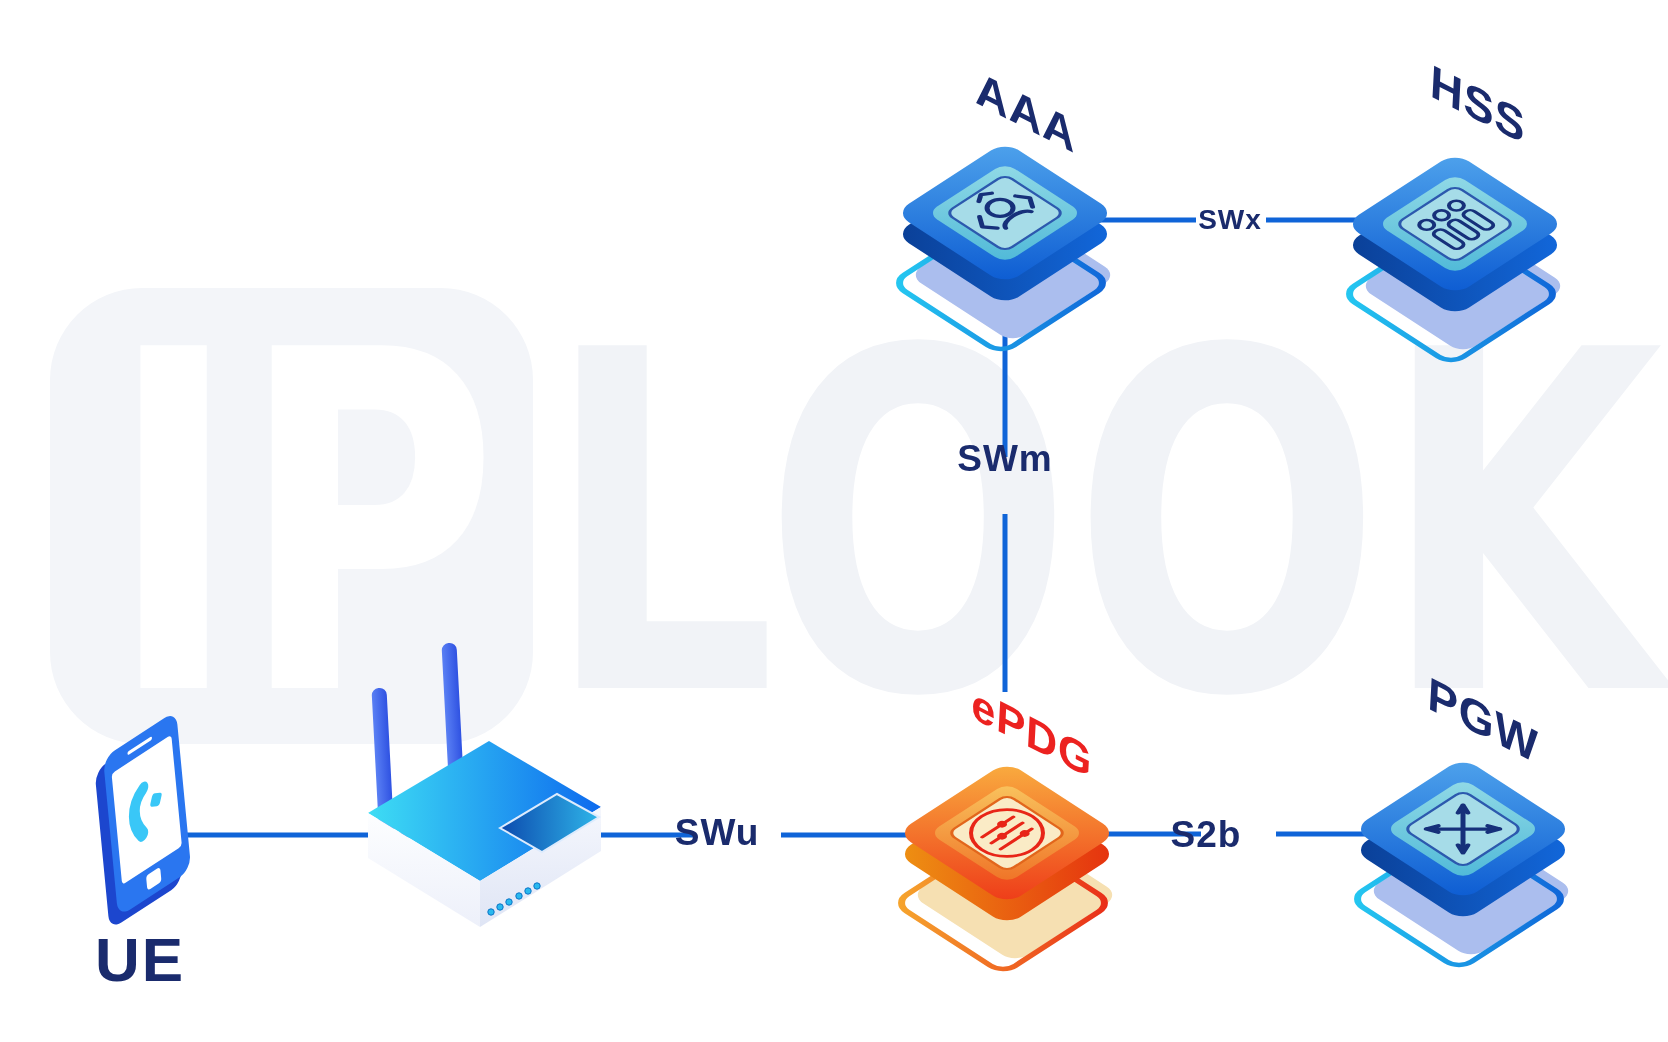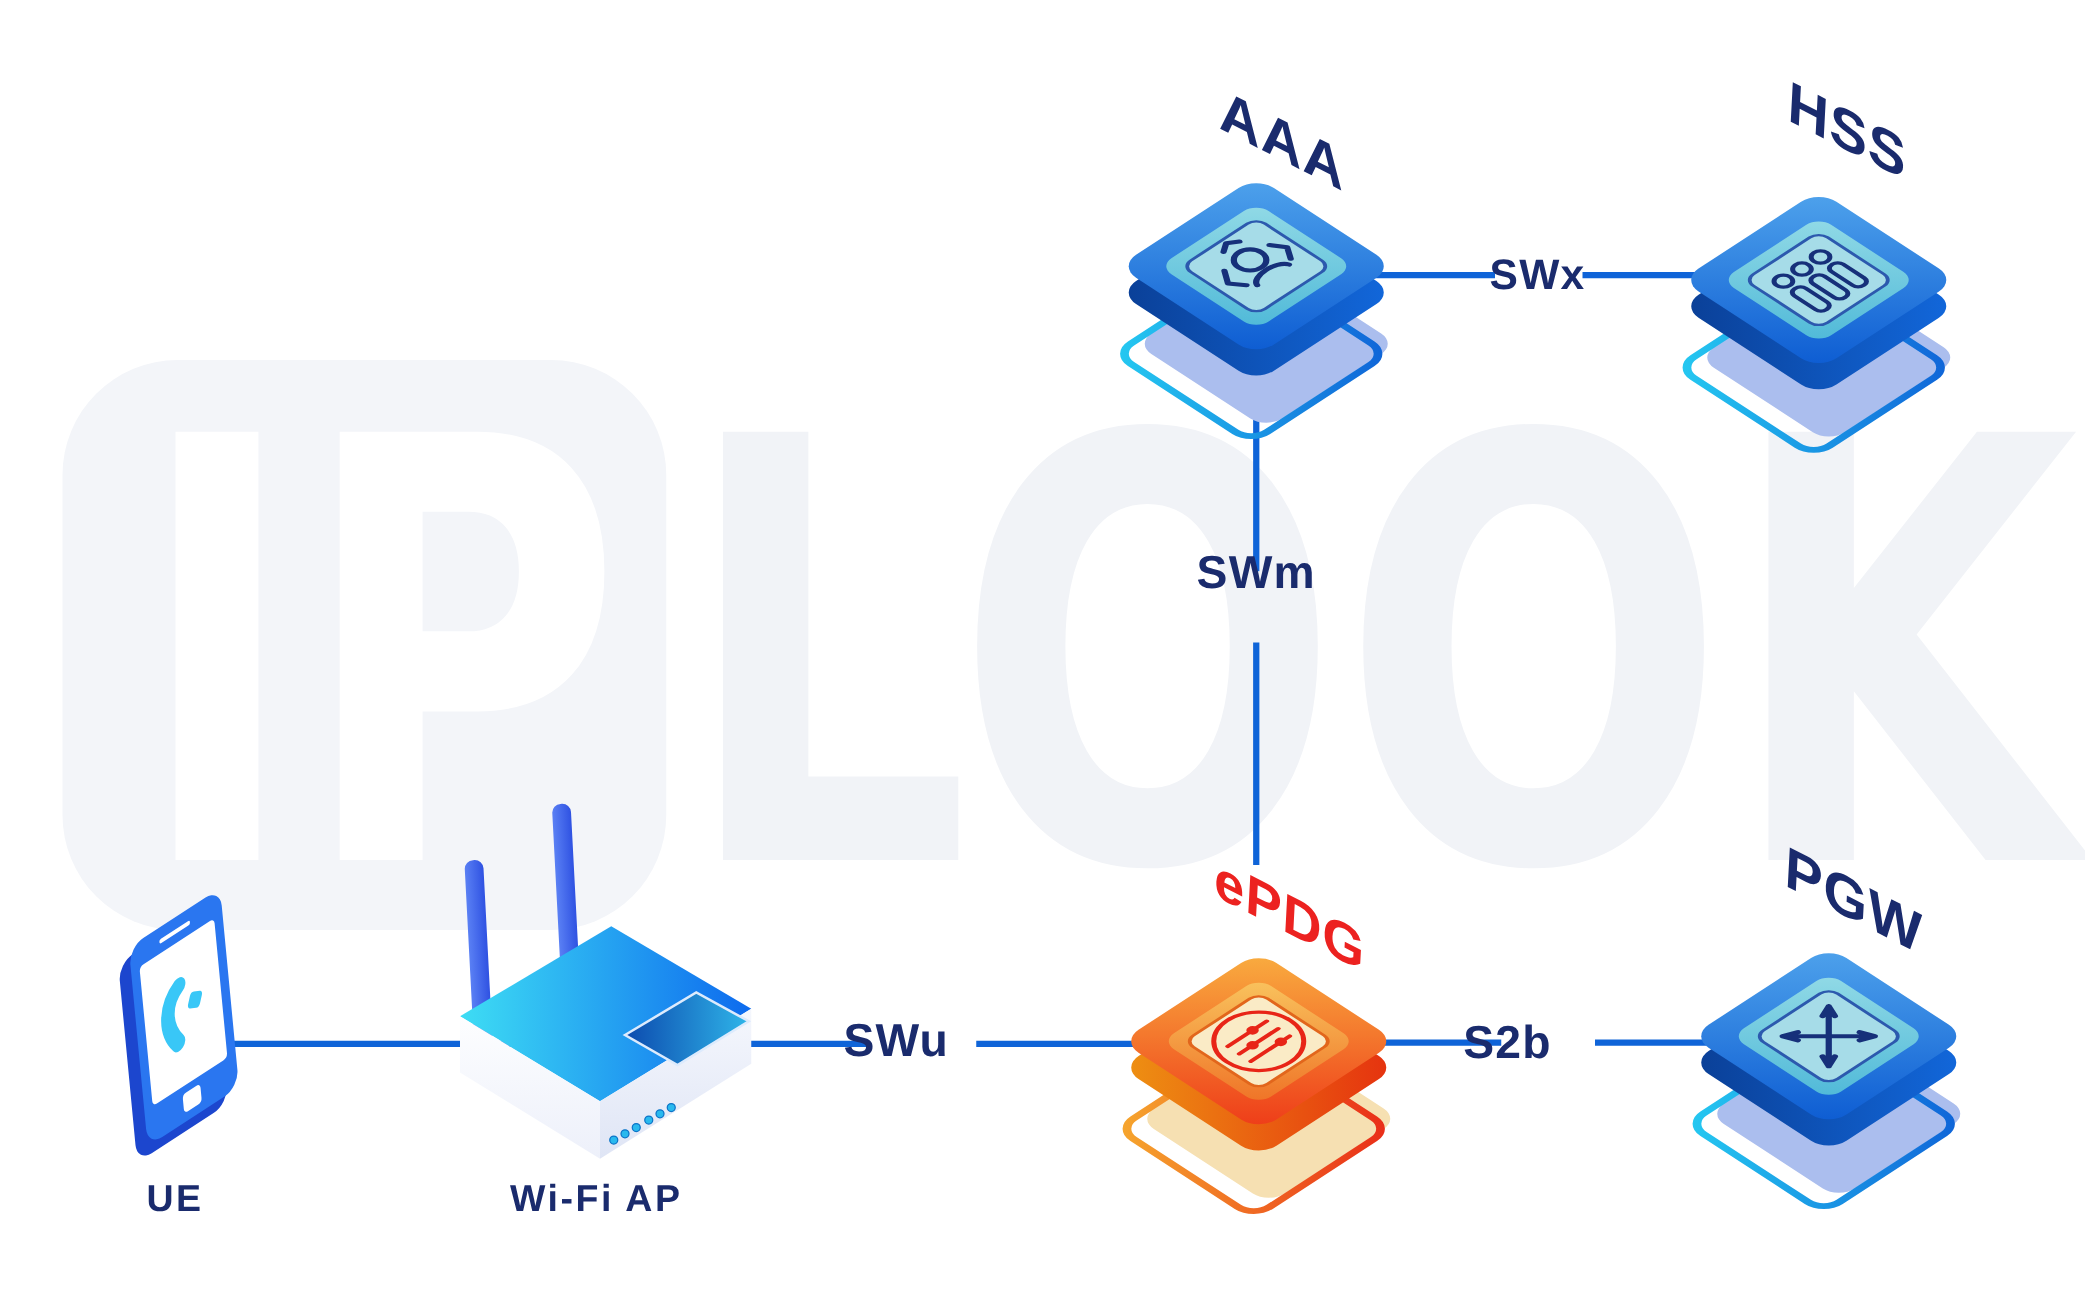--- a/index.html
+++ b/index.html
@@ -16,21 +16,21 @@
     font-family:"Liberation Sans",sans-serif;
     font-weight:bold;
     color:#1A2B6D;
     white-space:nowrap;
     transform:translate(-50%,-50%);
     line-height:1;
   }
   .label.iso{transform:translate(-50%,-50%) rotate(3deg) skewY(24deg);}
   .node-label{font-size:46px;letter-spacing:1px;}
   .link-label{font-size:37px;letter-spacing:1px;}
-  .device-label{font-size:30px;letter-spacing:2px;}
+  .device-label{font-size:62px;letter-spacing:2px;}
   .red{color:#EC2220;}
 </style>
 </head>
 <body>
 
 <div class="canvas">
 
   <svg class="diagram-svg" width="1668" height="1042" viewBox="0 0 1668 1042">
     <defs>
       <linearGradient id="lgFaceB" x1="0" y1="0" x2="1" y2="1">
@@ -228,21 +228,20 @@
           <circle cx="537" cy="886" r="3.2"></circle>
       </g>
     </g>
   </svg>
 
   <div class="label iso node-label" style="left:1026px;top:112px">AAA</div>
   <div class="label iso node-label" style="left:1478px;top:104px">HSS</div>
   <div class="label iso node-label" style="left:1483px;top:720px">PGW</div>
   <div class="label iso node-label red" style="left:1032px;top:733px;font-size:44px">ePDG</div>
 
-  <div class="label link-label" style="left:1230px;top:220px;font-size:34px">SWx</div>
+  <div class="label link-label" style="left:1230px;top:220px;font-size:28px">SWx</div>
   <div class="label link-label" style="left:1005px;top:458px">SWm</div>
   <div class="label link-label" style="left:717px;top:832px">SWu</div>
   <div class="label link-label" style="left:1206px;top:834px">S2b</div>
 
   <div class="label device-label" style="left:140px;top:960px">UE</div>
-  <div class="label device-label" style="left:477px;top:960px">Wi-Fi AP</div>
 
 </div>
 
 </body></html>

